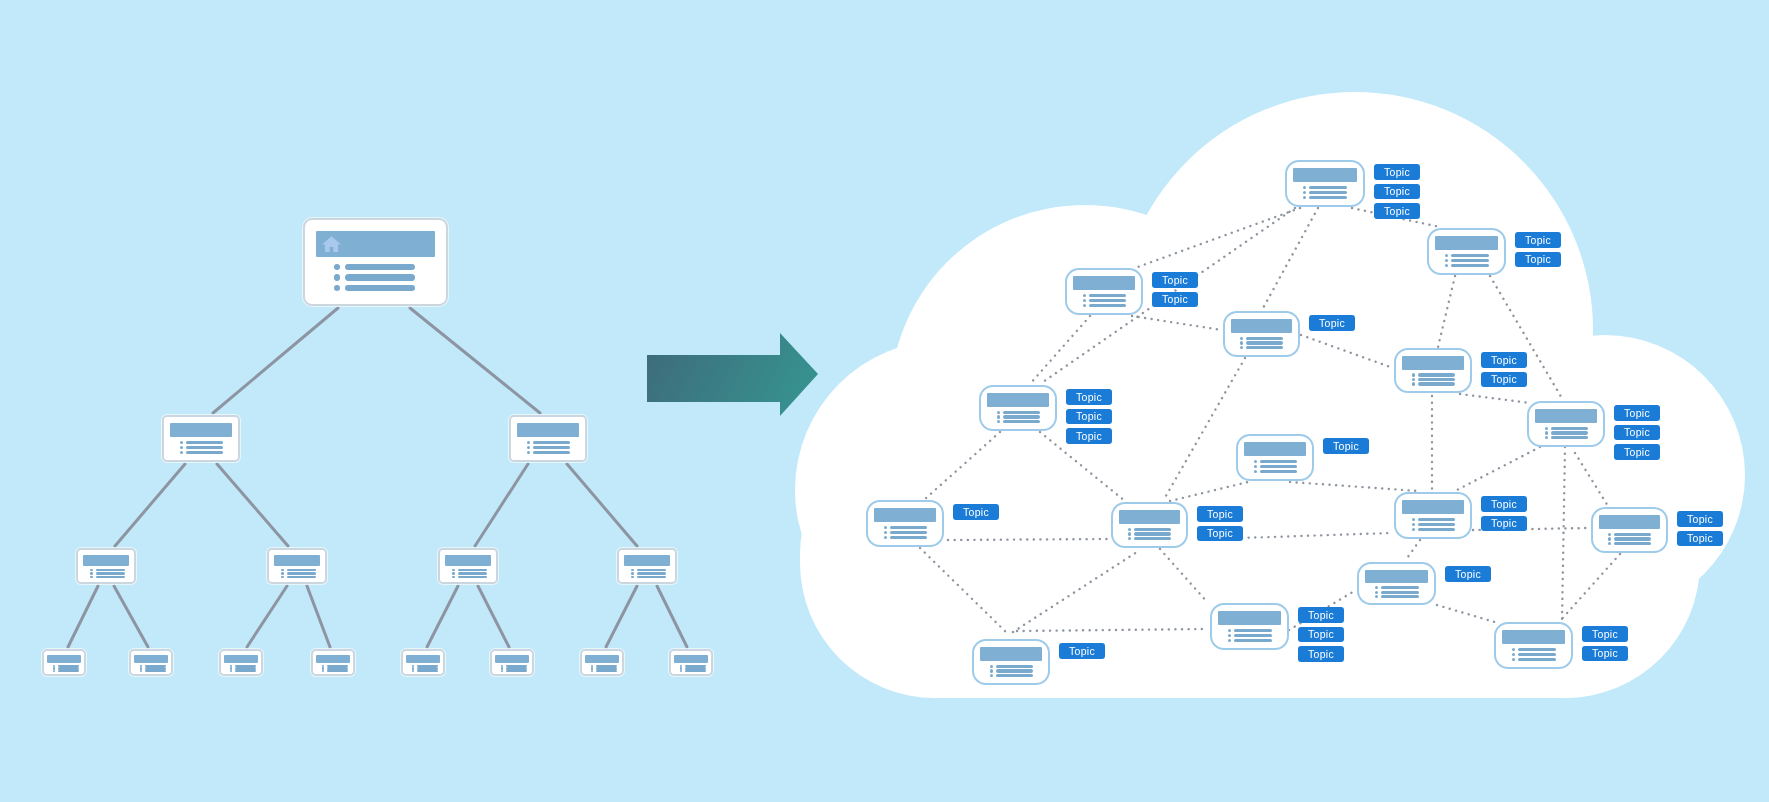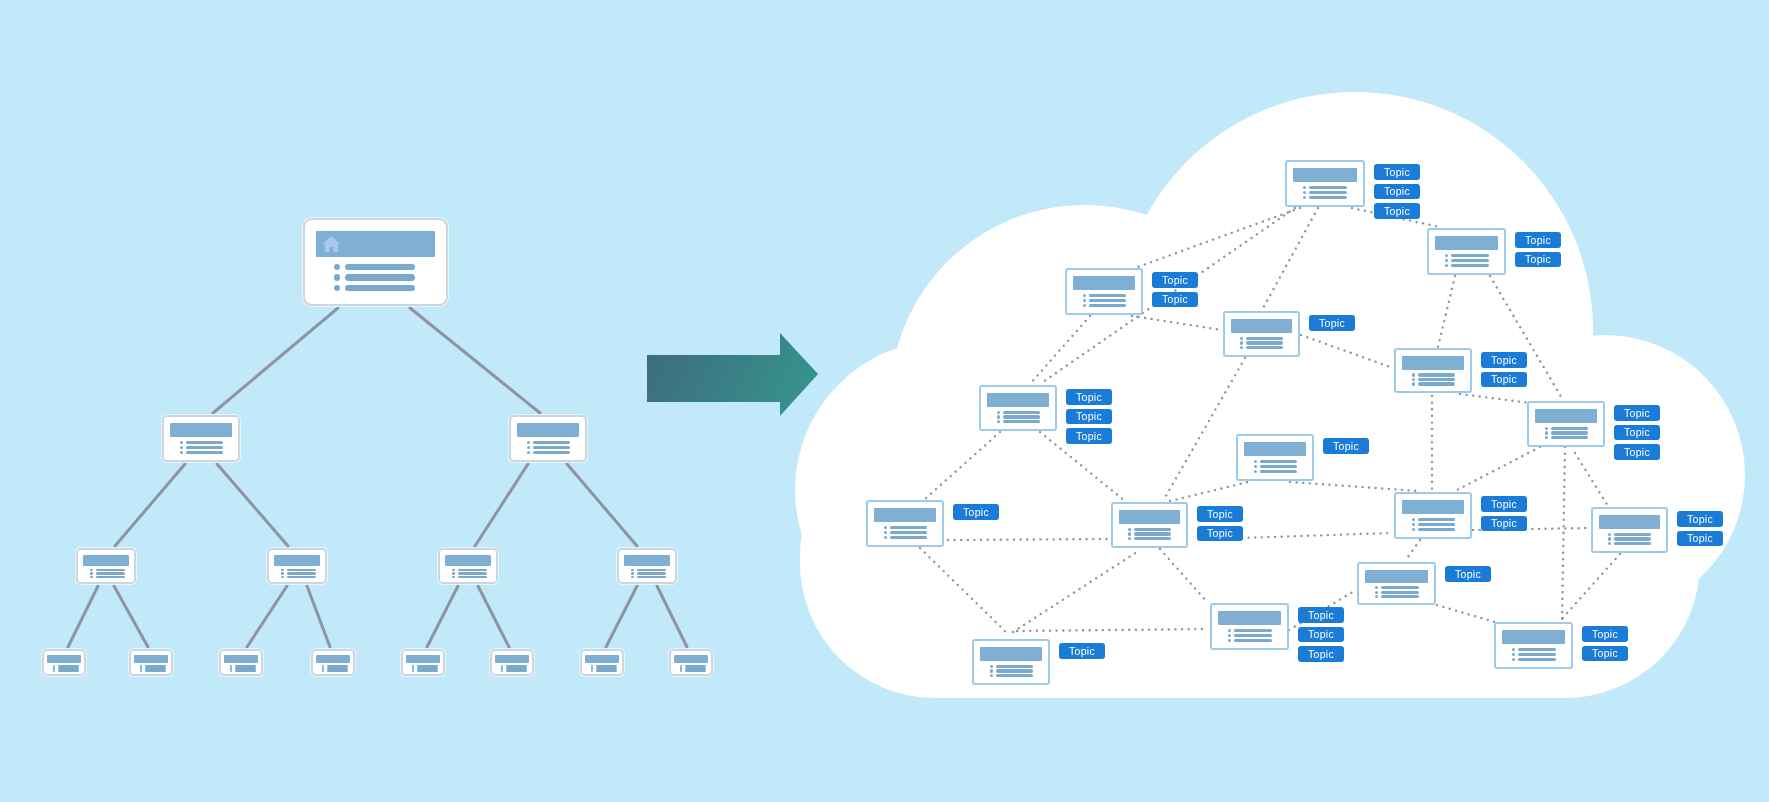--- a/index.html
+++ b/index.html
@@ -2,21 +2,21 @@
 <html><head>
 <meta charset="utf-8">
 <style>
   html,body{margin:0;padding:0;}
   body{font-family:"Liberation Sans",sans-serif;}
   #stage{position:relative;width:1769px;height:802px;overflow:hidden;}
   #scene{position:absolute;left:0;top:0;}
   .card{position:absolute;background:#ffffff;box-sizing:border-box;}
   .card.tree{border:2px solid #ccd6df;border-radius:5px;box-shadow:0 0 0 1px rgba(255,255,255,.6);}
   .card.home{border-radius:9px;}
-  .card.cloud{border:2px solid #9ecbe9;border-radius:3px;}
+  .card.cloud{border:2px solid #9ecbe9;border-radius:14px;}
   .hdr{position:absolute;border-radius:1px;}
   .home-ico{position:absolute;left:5px;top:50%;transform:translateY(-50%);}
   .rows{position:absolute;display:flex;flex-direction:column;justify-content:space-evenly;}
   .row{display:flex;align-items:center;}
   .dot{border-radius:50%;flex:0 0 auto;}
   .bar{border-radius:99px;}
   .badge{position:absolute;display:flex;align-items:center;justify-content:center;
          border-radius:3px;color:#fff;font-size:10.5px;letter-spacing:.3px;line-height:1;}
 </style>
 </head>

